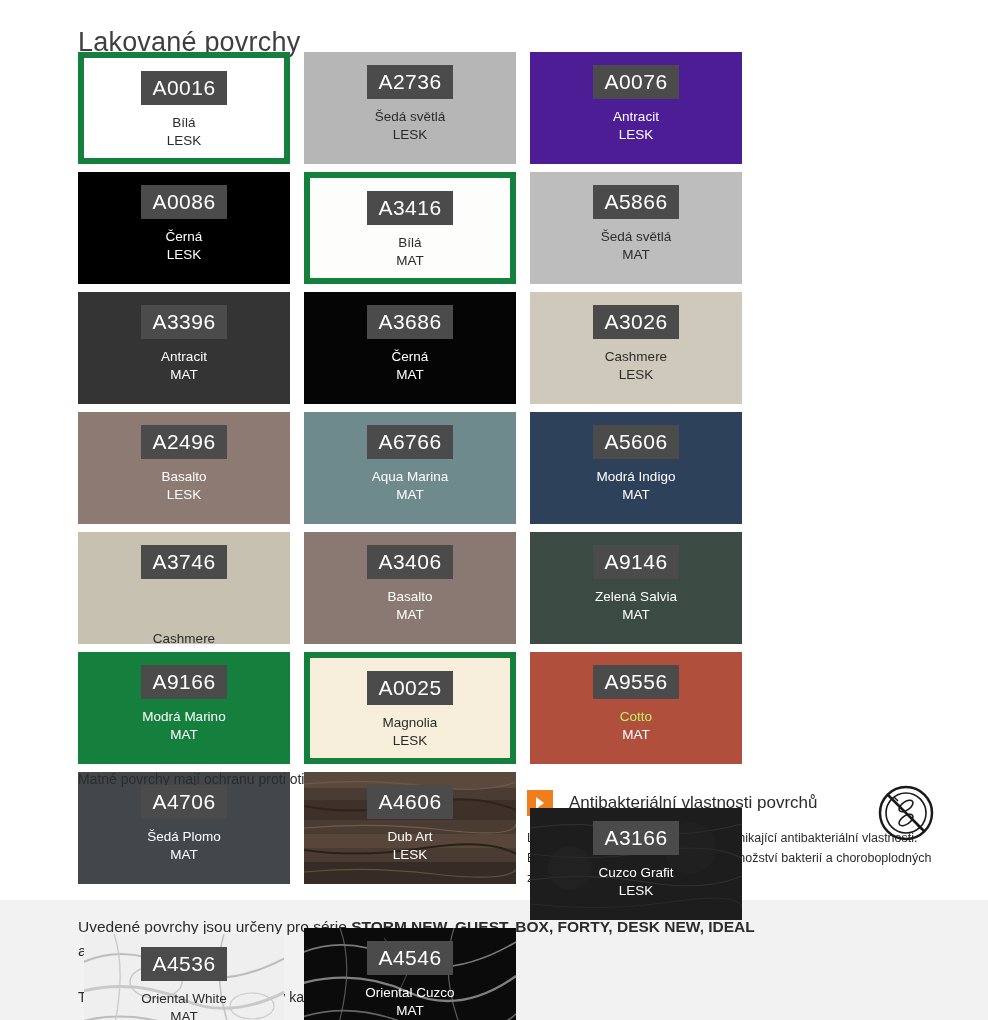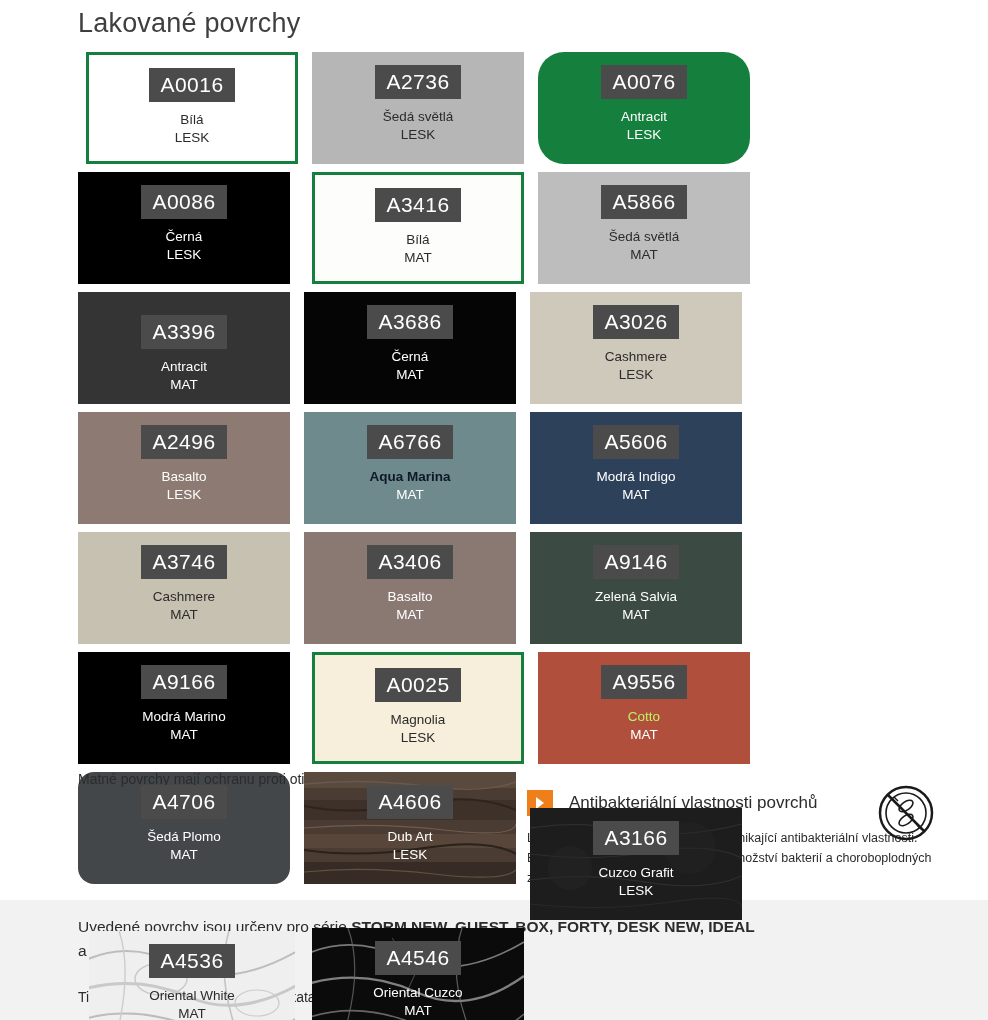--- a/index.html
+++ b/index.html
@@ -11,23 +11,23 @@
   }
   .page {
     position: relative;
     width: 988px; height: 1020px;
     overflow: hidden;
   }
 
   
   .header {
     position: absolute;
-    left: 78px; top: 8px;
+    left: 78px; top: 16px;
     width: 880px; height: 42px;
-    display: flex; align-items: flex-start;
+    display: flex; align-items: flex-end;
   }
   .title {
     font-size: 27px;
     color: #3f3f3f;
     font-weight: 400;
     letter-spacing: 0.2px;
     white-space: nowrap;
   }
   .note-flag {
     display: flex; align-items: center;
@@ -58,21 +58,21 @@
   }
   .swatch {
     position: relative;
     width: 212px;
     height: 112px;
     overflow: hidden;
     display: flex;
     flex-direction: column;
     align-items: center;
   }
-  .swatch.light-border { border: 3px solid #15803d; margin-left: 8px; }
+  .swatch.light-border { border: 6px solid #15803d; }
   .code {
     margin-top: 13px;
     background: #4b4b4b;
     color: #ffffff;
     font-size: 21px;
     line-height: 1;
     padding: 6px 11px 7px 11px;
     letter-spacing: 0.5px;
     position: relative;
     z-index: 3;
@@ -170,41 +170,41 @@
       <div class="swatch light-border" style="background: rgb(255, 255, 255);">
         <div class="code">A0016</div>
         <div class="name" style="color: rgb(43, 43, 43);">Bílá</div>
         <div class="finish" style="color: rgb(43, 43, 43);">LESK</div>
       </div>
       <div class="swatch" style="background: rgb(182, 182, 182);">
         <div class="code">A2736</div>
         <div class="name" style="color: rgb(43, 43, 43);">Šedá světlá</div>
         <div class="finish" style="color: rgb(43, 43, 43);">LESK</div>
       </div>
-      <div class="swatch" style="background: #15803d; border-radius: 26px;">
+      <div class="swatch" style="background: #4c1d95;">
         <div class="code">A0076</div>
         <div class="name" style="color: rgb(255, 255, 255);">Antracit</div>
         <div class="finish" style="color: rgb(255, 255, 255);">LESK</div>
       </div>
       <div class="swatch" style="background: rgb(0, 0, 0);">
         <div class="code">A0086</div>
         <div class="name" style="color: rgb(255, 255, 255);">Černá</div>
         <div class="finish" style="color: rgb(255, 255, 255);">LESK</div>
       </div>
       <div class="swatch light-border" style="background: rgb(253, 253, 251);">
         <div class="code">A3416</div>
         <div class="name" style="color: rgb(43, 43, 43);">Bílá</div>
         <div class="finish" style="color: rgb(43, 43, 43);">MAT</div>
       </div>
       <div class="swatch" style="background: rgb(189, 189, 189);">
         <div class="code">A5866</div>
         <div class="name" style="color: rgb(43, 43, 43);">Šedá světlá</div>
         <div class="finish" style="color: rgb(43, 43, 43);">MAT</div>
       </div>
-      <div class="swatch" style="background: rgb(52, 52, 52); justify-content: center;">
+      <div class="swatch" style="background: rgb(52, 52, 52);">
         <div class="code">A3396</div>
         <div class="name" style="color: rgb(255, 255, 255);">Antracit</div>
         <div class="finish" style="color: rgb(255, 255, 255);">MAT</div>
       </div>
       <div class="swatch" style="background: rgb(5, 5, 5);">
         <div class="code">A3686</div>
         <div class="name" style="color: rgb(255, 255, 255);">Černá</div>
         <div class="finish" style="color: rgb(255, 255, 255);">MAT</div>
       </div>
       <div class="swatch" style="background: rgb(207, 201, 188);">
@@ -212,59 +212,59 @@
         <div class="name" style="color: rgb(43, 43, 43);">Cashmere</div>
         <div class="finish" style="color: rgb(43, 43, 43);">LESK</div>
       </div>
       <div class="swatch" style="background: rgb(141, 122, 114);">
         <div class="code">A2496</div>
         <div class="name" style="color: rgb(255, 255, 255);">Basalto</div>
         <div class="finish" style="color: rgb(255, 255, 255);">LESK</div>
       </div>
       <div class="swatch" style="background: rgb(110, 138, 140);">
         <div class="code">A6766</div>
-        <div class="name" style="color: #0f172a; font-weight: bold;">Aqua Marina</div>
+        <div class="name" style="color: #ffffff;">Aqua Marina</div>
         <div class="finish" style="color: rgb(255, 255, 255);">MAT</div>
       </div>
       <div class="swatch" style="background: rgb(46, 65, 91);">
         <div class="code">A5606</div>
         <div class="name" style="color: rgb(255, 255, 255);">Modrá Indigo</div>
         <div class="finish" style="color: rgb(255, 255, 255);">MAT</div>
       </div>
-      <div class="swatch" style="background: rgb(199, 193, 178);">
+      <div class="swatch" style="background: rgb(199, 193, 178); gap: 42px;">
         <div class="code">A3746</div>
         <div class="name" style="color: rgb(43, 43, 43);">Cashmere</div>
         <div class="finish" style="color: rgb(43, 43, 43);">MAT</div>
       </div>
       <div class="swatch" style="background: rgb(138, 120, 114);">
         <div class="code">A3406</div>
         <div class="name" style="color: rgb(255, 255, 255);">Basalto</div>
         <div class="finish" style="color: rgb(255, 255, 255);">MAT</div>
       </div>
       <div class="swatch" style="background: rgb(60, 74, 68);">
         <div class="code">A9146</div>
         <div class="name" style="color: rgb(255, 255, 255);">Zelená Salvia</div>
         <div class="finish" style="color: rgb(255, 255, 255);">MAT</div>
       </div>
-      <div class="swatch" style="background: #000000;">
+      <div class="swatch" style="background: #15803d;">
         <div class="code">A9166</div>
         <div class="name" style="color: rgb(255, 255, 255);">Modrá Marino</div>
         <div class="finish" style="color: rgb(255, 255, 255);">MAT</div>
       </div>
       <div class="swatch light-border" style="background: rgb(247, 238, 219);">
         <div class="code">A0025</div>
         <div class="name" style="color: rgb(43, 43, 43);">Magnolia</div>
         <div class="finish" style="color: rgb(43, 43, 43);">LESK</div>
       </div>
       <div class="swatch" style="background: rgb(176, 80, 60);">
         <div class="code">A9556</div>
         <div class="name" style="color: #bef264;">Cotto</div>
         <div class="finish" style="color: rgb(255, 255, 255);">MAT</div>
       </div>
-      <div class="swatch" style="background: rgb(68, 71, 74); border-radius: 16px;">
+      <div class="swatch" style="background: rgb(68, 71, 74);">
         <div class="code">A4706</div>
         <div class="name" style="color: rgb(255, 255, 255);">Šedá Plomo</div>
         <div class="finish" style="color: rgb(255, 255, 255);">MAT</div>
       </div>
       <div class="swatch" style="background: rgb(74, 60, 51);">
         <svg class="tex" width="212" height="112" viewBox="0 0 212 112" preserveAspectRatio="none">
           <rect width="212" height="112" fill="#4a3c33"></rect>
           <rect y="0" width="212" height="16" fill="#5a4a3e"></rect>
           <rect y="28" width="212" height="20" fill="#3d3129"></rect>
           <rect y="62" width="212" height="14" fill="#574639"></rect>

